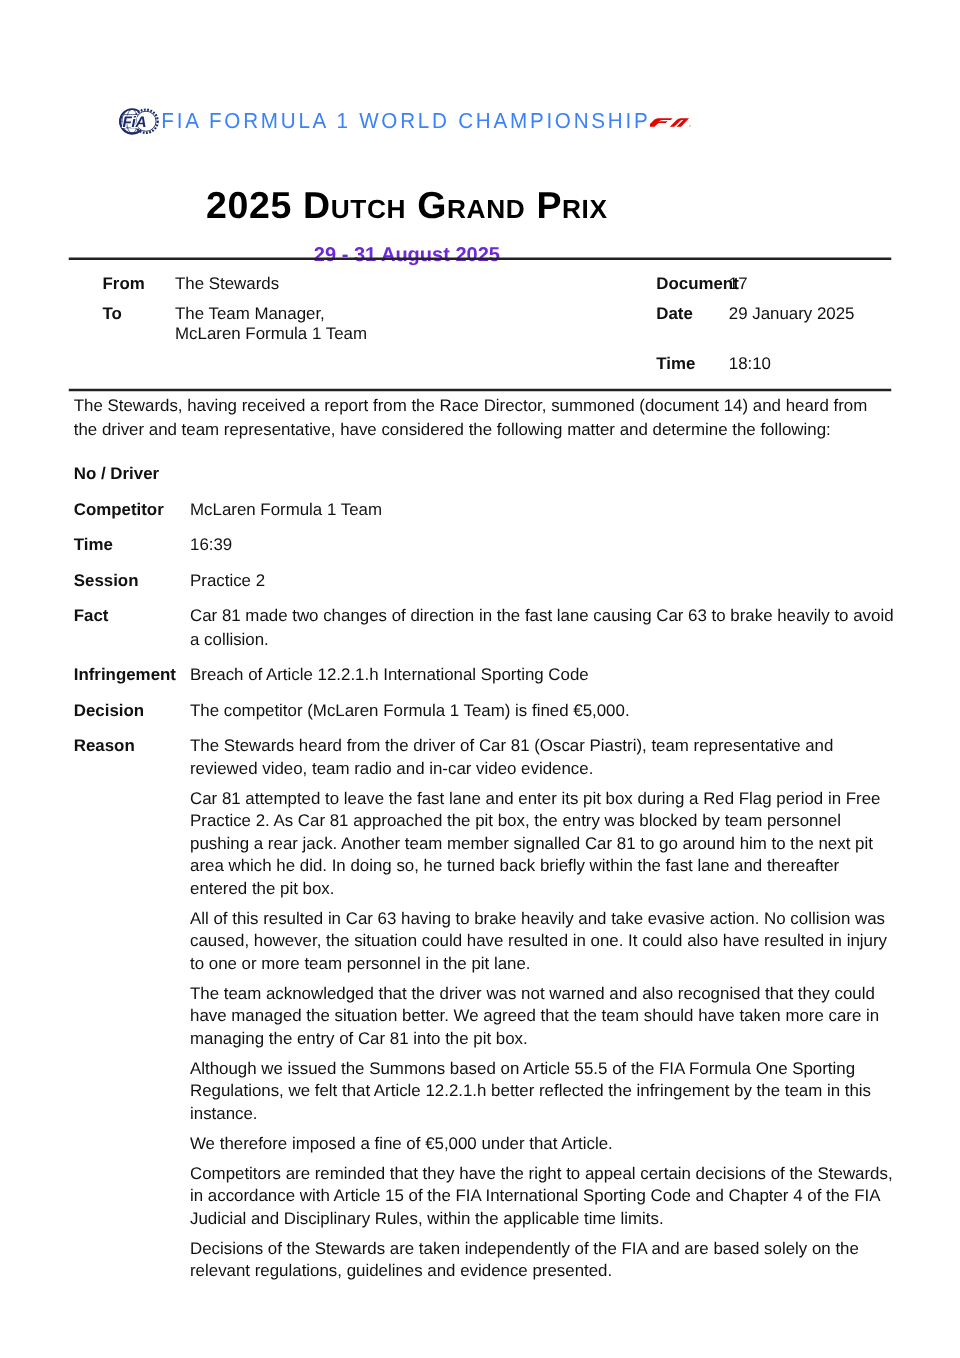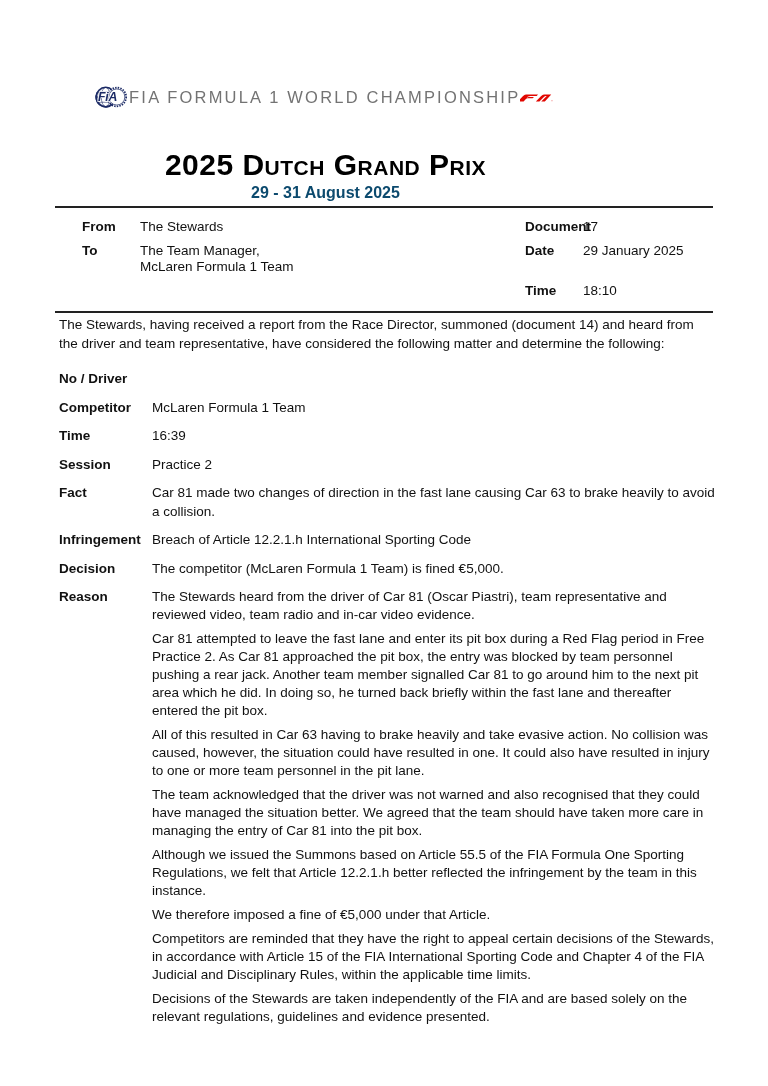--- a/index.html
+++ b/index.html
@@ -13,32 +13,32 @@
   .page { position: relative; width: 651px; height: 1086px; background: #fff; }
 
   
   .logo-row {
     position: absolute; top: 60px; left: 94px; right: 98px; height: 74px;
     display: flex; align-items: center; justify-content: space-between;
   }
   .fia-logo-svg { width: 86px; height: 70px; display: block; }
   .champ-text {
     font-size: 16.5px; font-weight: 400; letter-spacing: 2.2px;
-    color: #737373; white-space: nowrap;
+    color: #3b82f6; white-space: nowrap;
     transform: scaleY(1.05);
   }
   .f1-logo-svg { width: 80px; height: 20px; display: block; margin-top: 2px; }
 
   
   .title-block { position: absolute; top: 148px; left: 0; right: 0; text-align: center; }
   .event-title {
     font-size: 30px; font-weight: 700; font-variant: small-caps;
     letter-spacing: 0.5px; color: #000;
   }
-  .event-dates { font-size: 16px; font-weight: 700; color: #0c4a6e; margin-top: 2px; }
+  .event-dates { font-size: 16px; font-weight: 700; color: #6d28d9; margin-top: 14px; }
 
   
   .meta {
     position: absolute; top: 206px; left: 55px; width: 658px;
     border-top: 2px solid #222; border-bottom: 2px solid #222;
     padding: 11px 0 12px 4px;
   }
   .meta-grid {
     display: grid;
     grid-template-columns: 81px 362px 81px auto;

